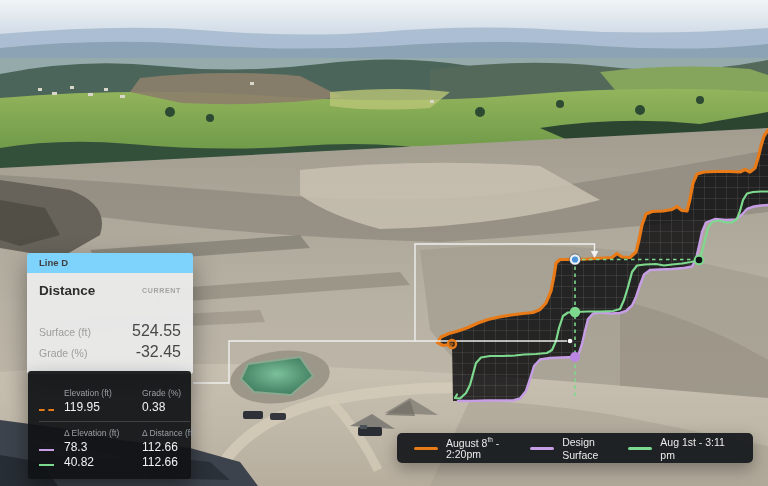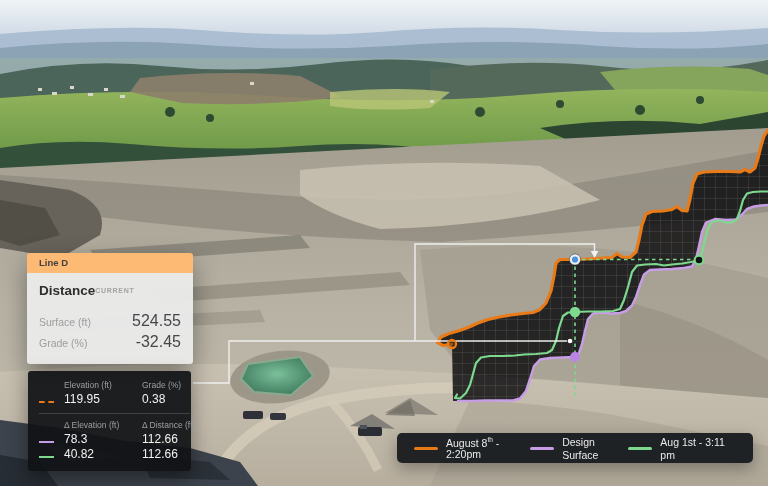--- a/index.html
+++ b/index.html
@@ -3,35 +3,35 @@
 <meta charset="utf-8">
 <style>
   html,body{margin:0;padding:0;background:#222;}
   .stage{position:relative;width:768px;height:486px;overflow:hidden;
          font-family:"Liberation Sans",sans-serif;background:#b9b2a4;}
   .stage svg{position:absolute;left:0;top:0;}
 
   
   .panel-light{position:absolute;left:27px;top:253px;width:166px;border-radius:3px;
       overflow:hidden;box-shadow:0 10px 26px rgba(0,0,0,.38);}
-  .pl-header{height:20px;line-height:20px;background:#fdba74;font-size:9.5px;
+  .pl-header{height:20px;line-height:20px;background:#7dd3fc;font-size:9.5px;
       font-weight:700;color:#414141;padding:0 12px;}
   .pl-body{background:rgba(233,233,233,.97);padding:8px 12px 10px;}
-  .pl-title-row{display:flex;align-items:center;margin:2px 0 14px;}
+  .pl-title-row{display:flex;justify-content:space-between;align-items:center;margin:2px 0 24px;}
   .pl-title{font-size:13.5px;font-weight:700;color:#2e2e2e;}
   .pl-current{font-size:7px;font-weight:700;letter-spacing:.7px;color:#a3a3a3;}
   .pl-row{display:flex;justify-content:space-between;align-items:baseline;height:21px;}
   .pl-label{font-size:10.5px;color:#9d9d9d;}
   .pl-value{font-size:16px;color:#474747;}
 
   
   .panel-dark{position:absolute;left:28px;top:371px;width:163px;box-sizing:border-box;
       background:rgba(16,18,20,.93);border-radius:3px;padding:8px 6px 9px 11px;
       box-shadow:0 8px 20px rgba(0,0,0,.4);}
-  .pd-grid{display:grid;grid-template-columns:25px 78px auto;align-items:center;white-space:nowrap;}
+  .pd-grid{display:grid;grid-template-columns:25px 78px auto;align-items:center;white-space:nowrap;margin-top:8px;}
   .pd-h{font-size:8.5px;color:#9aa0a4;height:13px;line-height:13px;}
   .pd-v{font-size:12px;color:#f2f2f2;height:15px;line-height:15px;}
   .pd-div{grid-column:1 / -1;border-top:1px solid rgba(255,255,255,.16);margin:6px 5px 5px 0;}
   .sw{width:15px;height:0;border-top:2px solid #fff;display:inline-block;}
   .sw-june{border-top-style:dashed;border-top-color:#e87a17;}
   .sw-design{border-top-color:#c79ee6;}
   .sw-aug{border-top-color:#7dd98e;}
 
   
   .legend{position:absolute;left:397px;top:433px;width:356px;height:30px;box-sizing:border-box;

